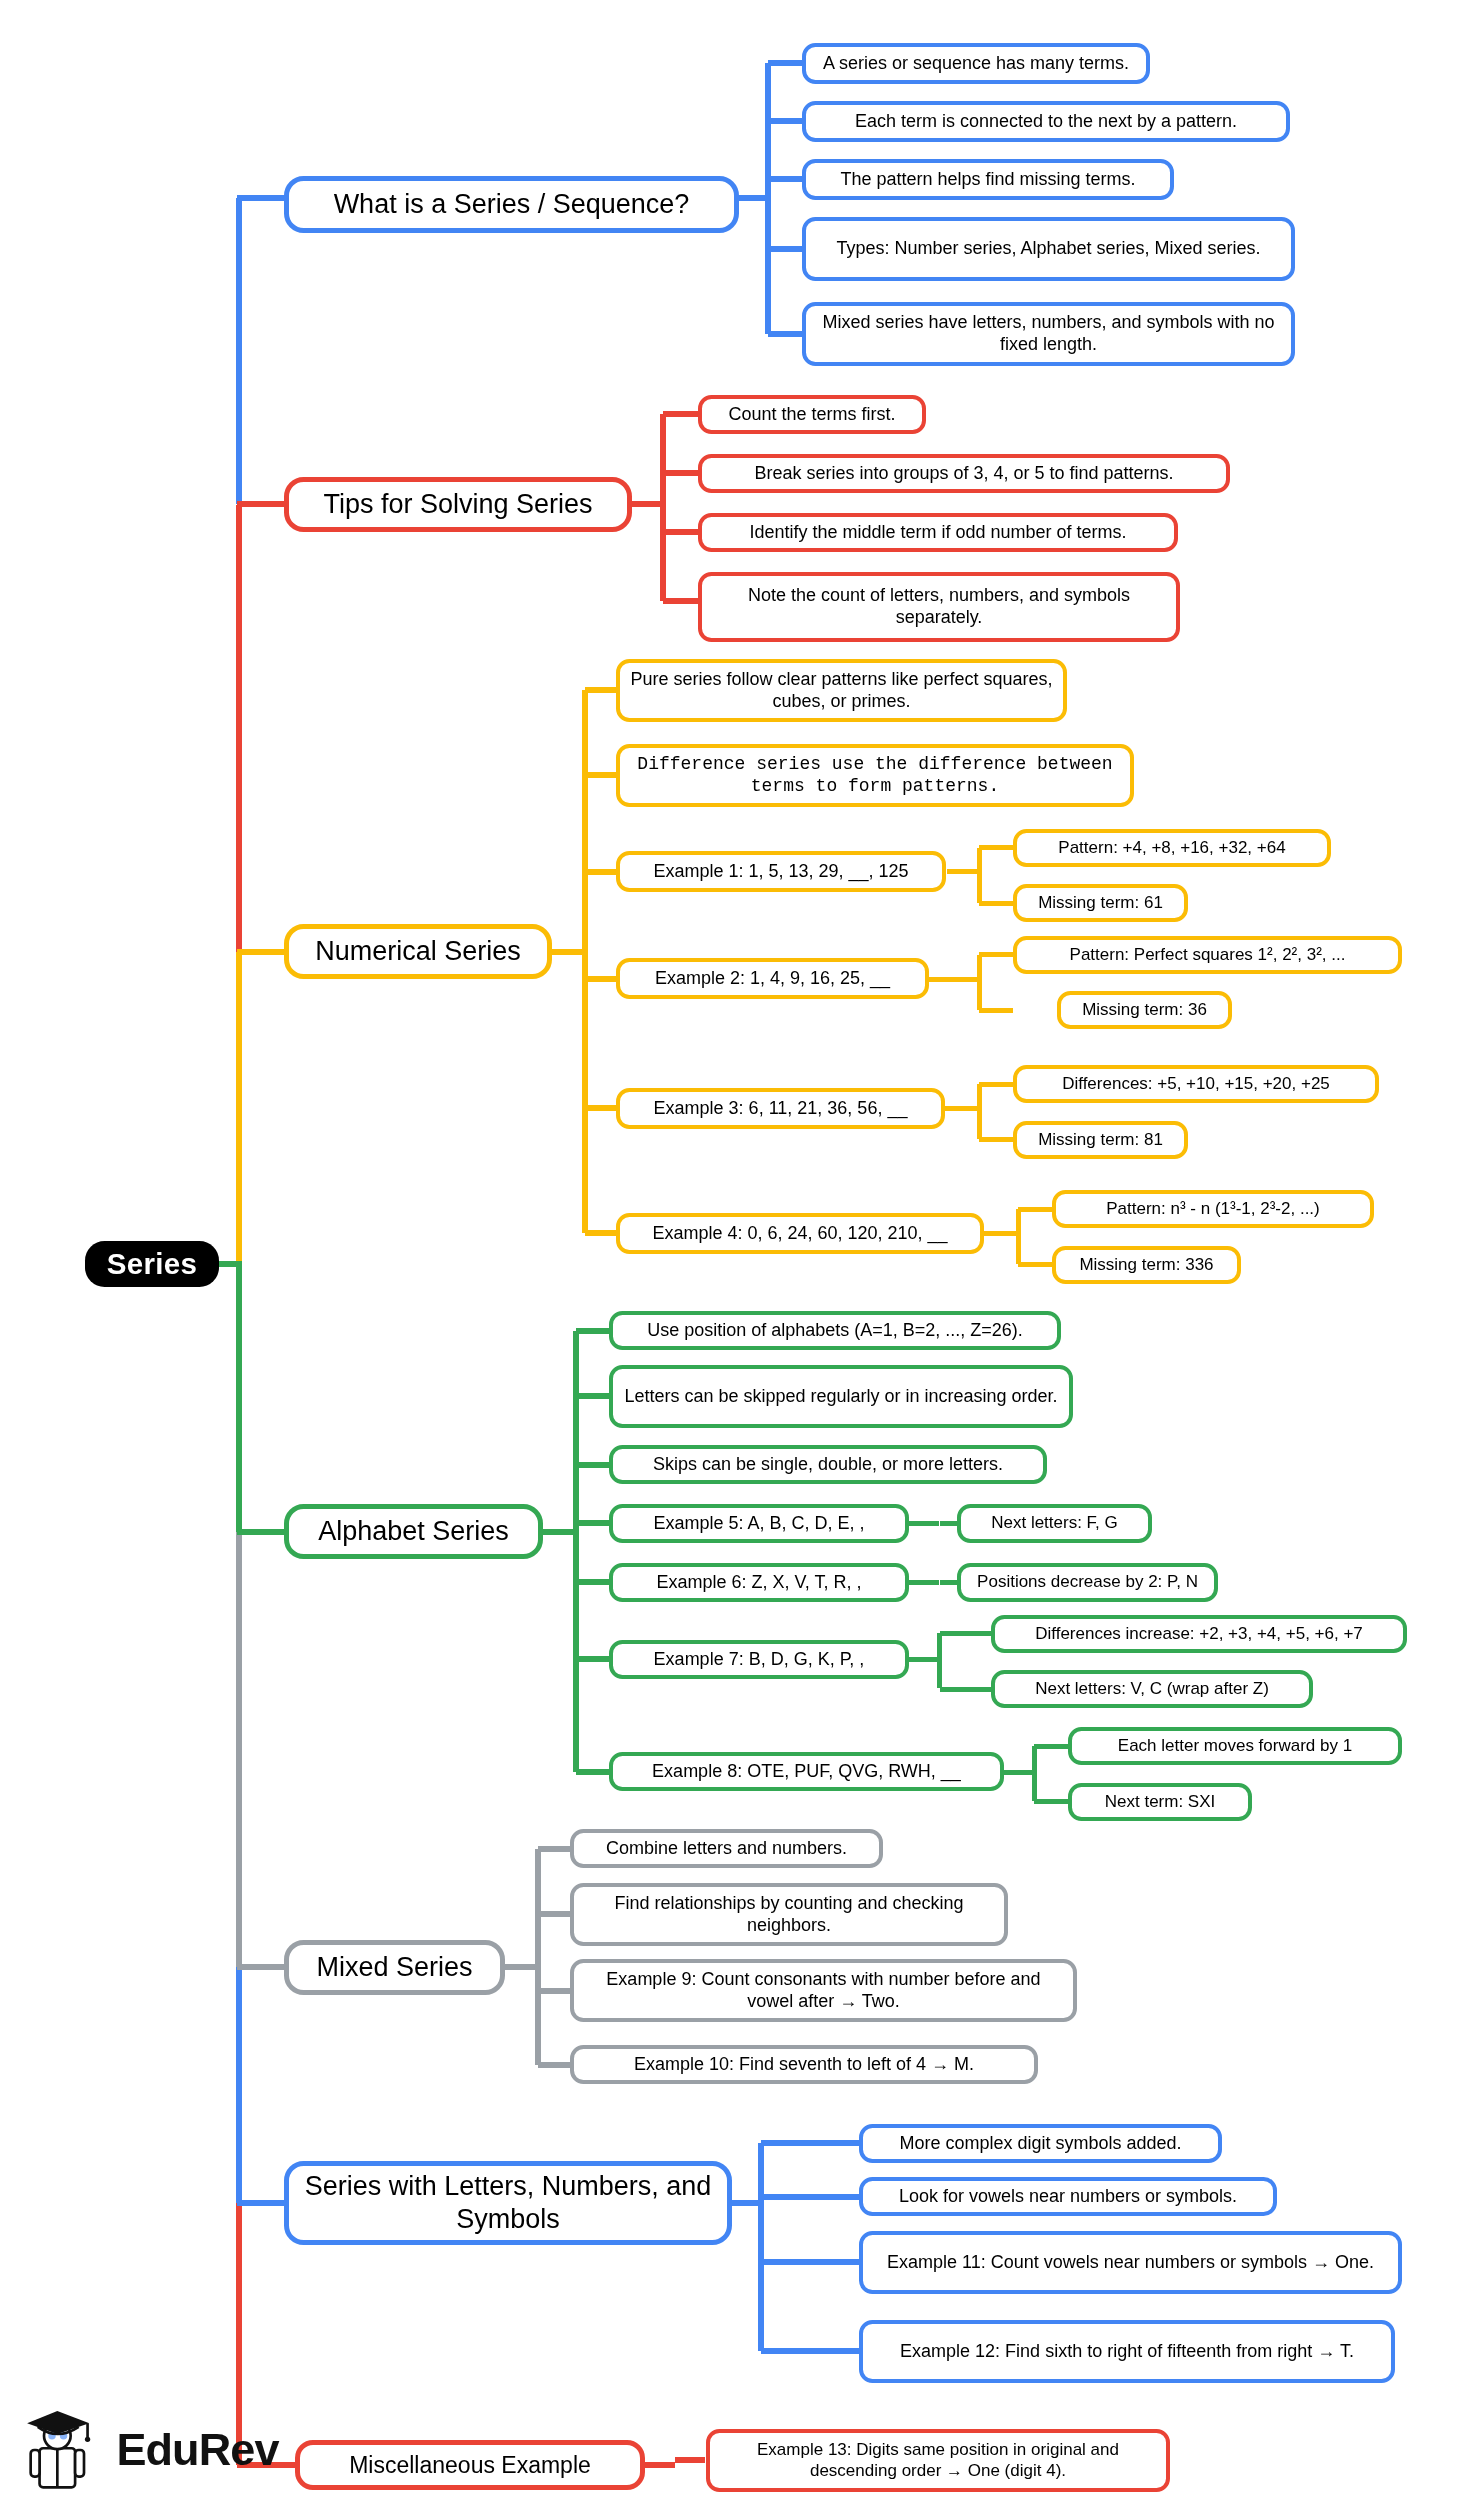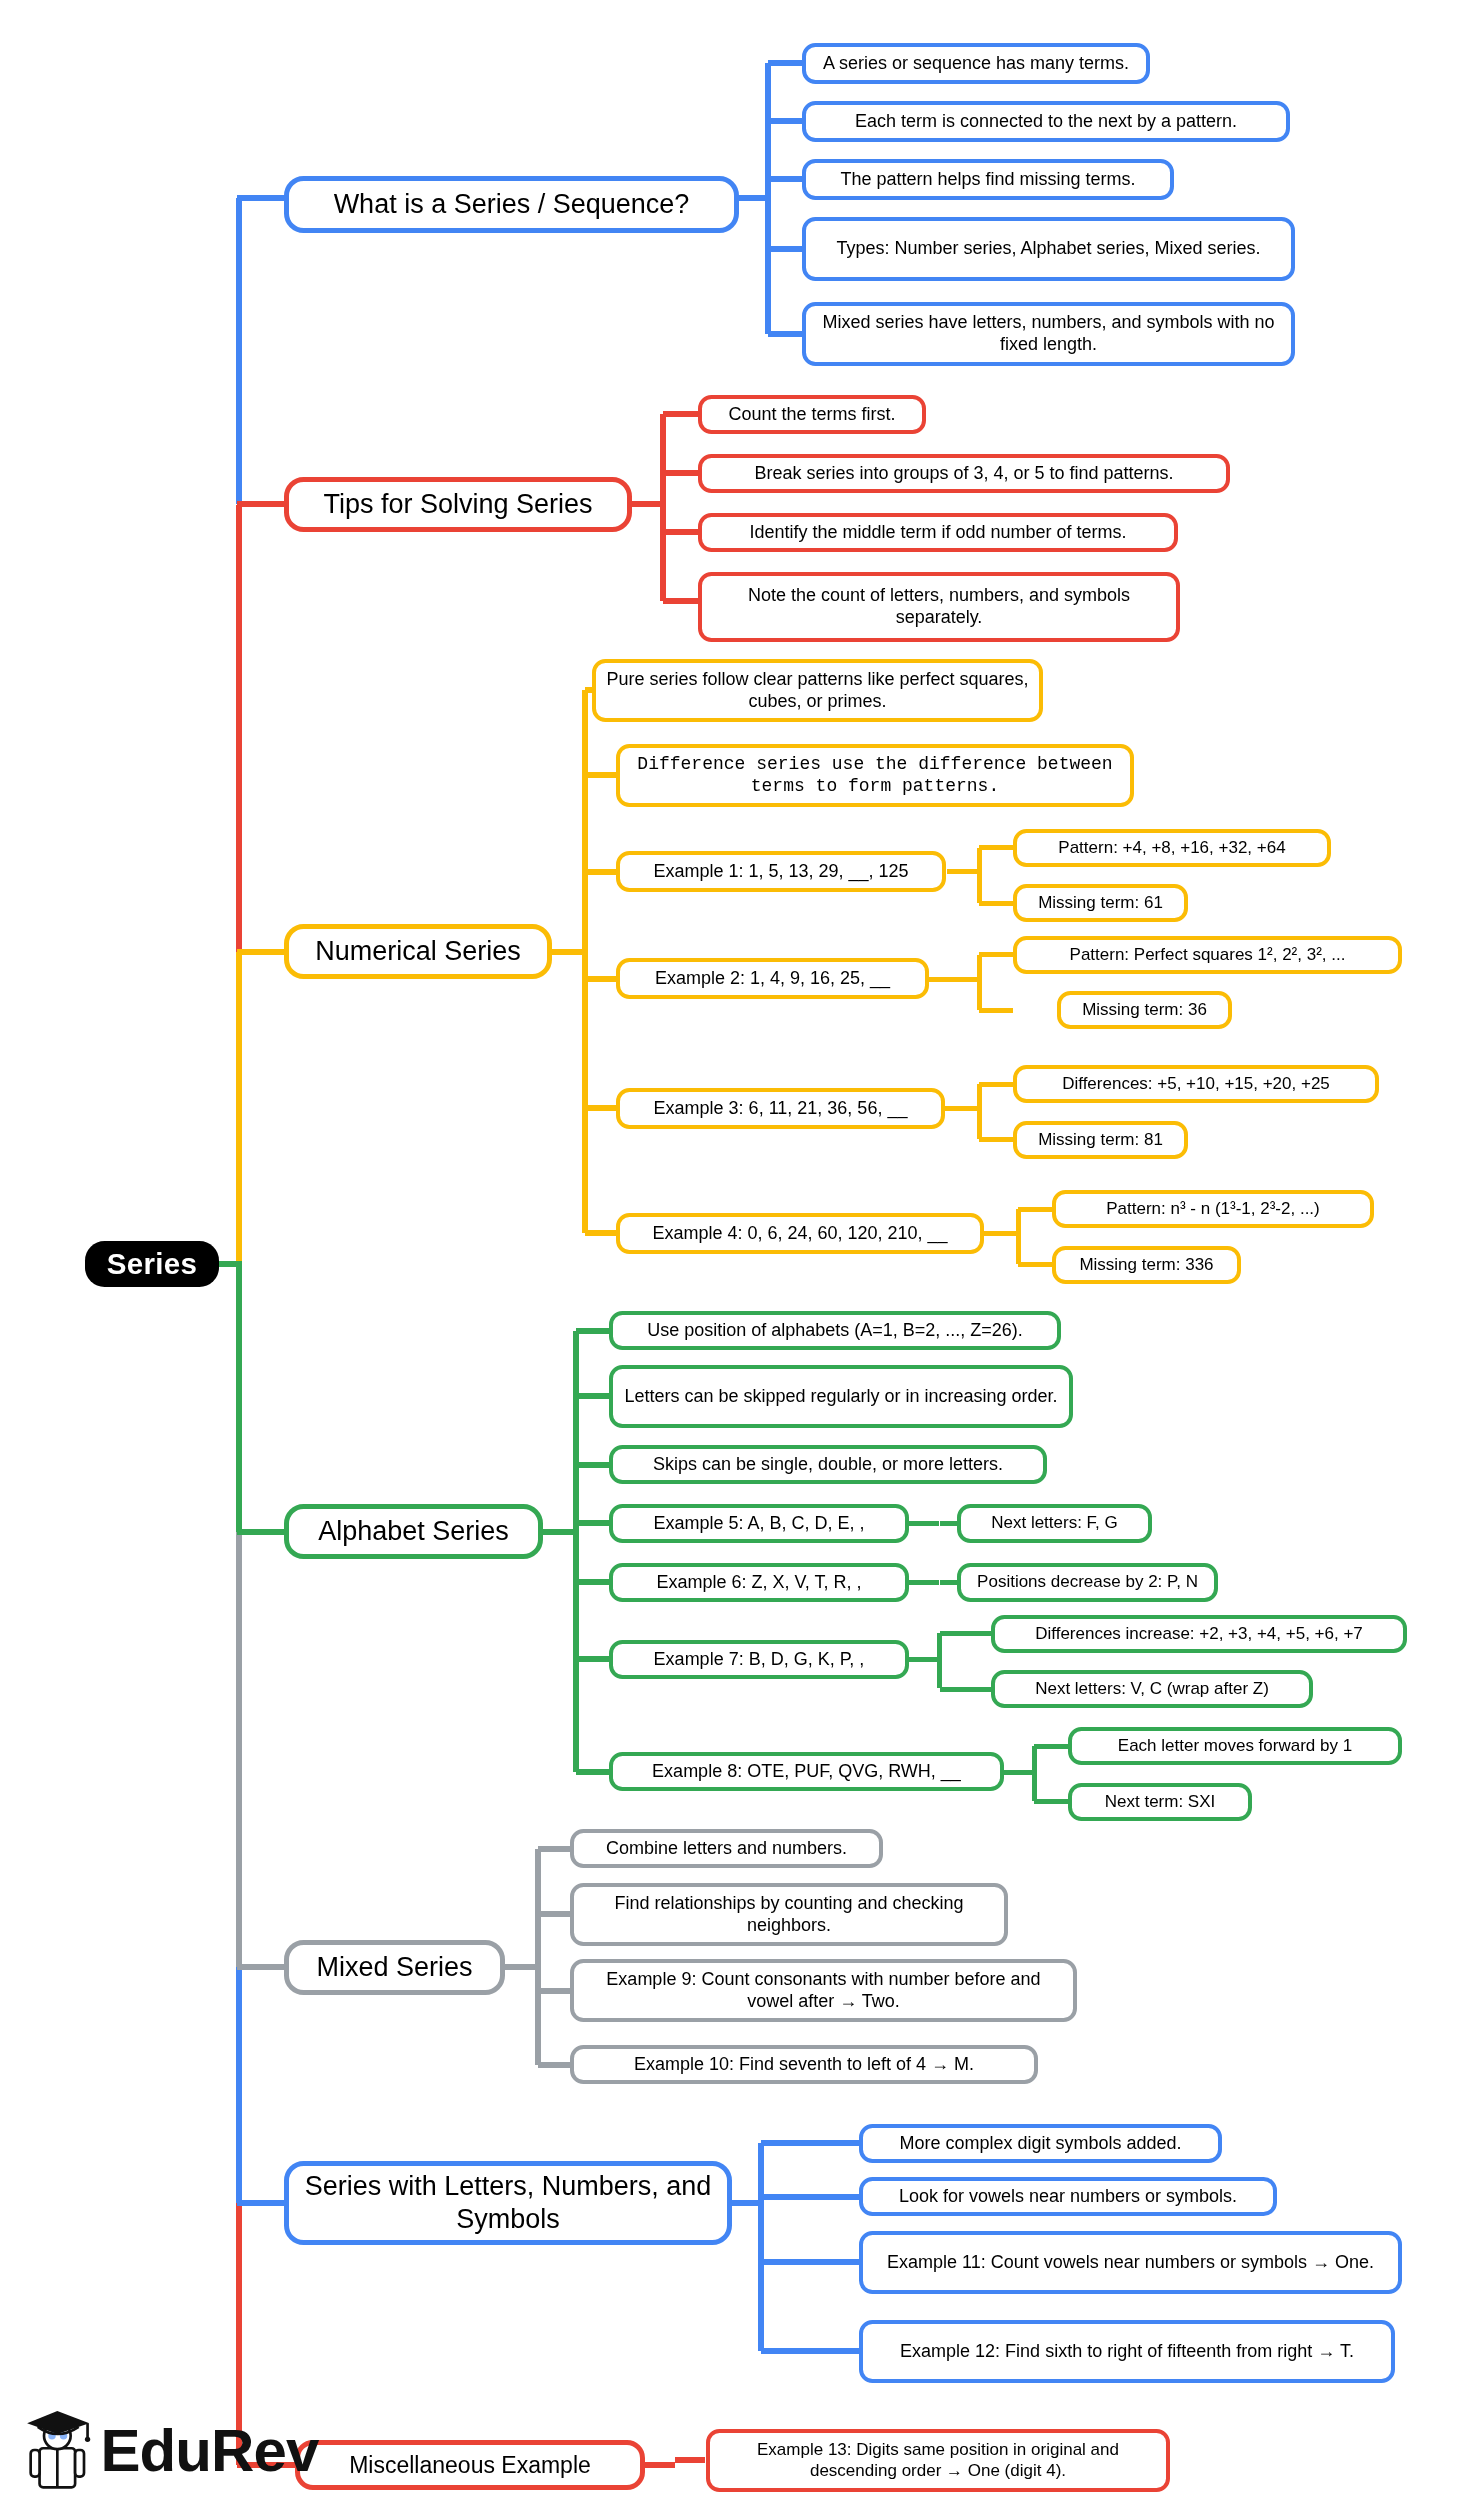--- a/index.html
+++ b/index.html
@@ -78,24 +78,25 @@
 
   
   #logo{
     position:absolute;
     display:flex;
     align-items:center;
     gap:5.4px;
   }
   #logo .mark{position:relative;width:70px;height:96px;}
   #logo .word{
-    font-size:60px;
+    font-size:45px;
     font-weight:bold;
     color:#111111;
     letter-spacing:-0.9px;
+    margin-left:16px;
   }
 </style>
 </head>
 <body>
 
 <div id="canvas">
 
   <div id="connectors">
       <div class="vline" style="left: 236px; top: 198px; height: 306px; background: rgb(66, 133, 244);"></div>
       <div class="vline" style="left: 236px; top: 505px; height: 447px; background: rgb(234, 67, 53);"></div>
@@ -194,21 +195,21 @@
       <div class="node lvl2" style="left: 802px; top: 101px; width: 488px; height: 41px; border-color: rgb(66, 133, 244);">Each term is connected to the next by a pattern.</div>
       <div class="node lvl2" style="left: 802px; top: 159px; width: 372px; height: 41px; border-color: rgb(66, 133, 244);">The pattern helps find missing terms.</div>
       <div class="node lvl2" style="left: 802px; top: 217px; width: 493px; height: 64px; border-color: rgb(66, 133, 244);">Types: Number series, Alphabet series, Mixed series.</div>
       <div class="node lvl2" style="left: 802px; top: 302px; width: 493px; height: 64px; border-color: rgb(66, 133, 244);">Mixed series have letters, numbers, and symbols with no fixed length.</div>
       <div class="node lvl1" style="left: 284px; top: 477px; width: 348px; height: 55px; border-color: rgb(234, 67, 53);">Tips for Solving Series</div>
       <div class="node lvl2" style="left: 698px; top: 395px; width: 228px; height: 39px; border-color: rgb(234, 67, 53);">Count the terms first.</div>
       <div class="node lvl2" style="left: 698px; top: 454px; width: 532px; height: 39px; border-color: rgb(234, 67, 53);">Break series into groups of 3, 4, or 5 to find patterns.</div>
       <div class="node lvl2" style="left: 698px; top: 513px; width: 480px; height: 39px; border-color: rgb(234, 67, 53);">Identify the middle term if odd number of terms.</div>
       <div class="node lvl2" style="left: 698px; top: 572px; width: 482px; height: 70px; border-color: rgb(234, 67, 53);">Note the count of letters, numbers, and symbols separately.</div>
       <div class="node lvl1" style="left: 284px; top: 924px; width: 268px; height: 55px; border-color: rgb(251, 188, 5); text-align: center;">Numerical Series</div>
-      <div class="node lvl2" style="left: 592px; top: 659px; width: 451px; height: 63px; border-color: rgb(251, 188, 5);">Pure series follow clear patterns like perfect squares, cubes, or primes.</div>
+      <div class="node lvl2" style="left: 616px; top: 659px; width: 451px; height: 63px; border-color: rgb(251, 188, 5);">Pure series follow clear patterns like perfect squares, cubes, or primes.</div>
       <div class="node lvl2" style="left: 616px; top: 744px; width: 518px; height: 63px; border-color: rgb(251, 188, 5); font-family: Liberation Mono, monospace;">Difference series use the difference between terms to form patterns.</div>
       <div class="node lvl2" style="left: 616px; top: 851px; width: 330px; height: 41px; border-color: rgb(251, 188, 5);">Example 1: 1, 5, 13, 29, __, 125</div>
       <div class="node lvl3" style="left: 1013px; top: 829px; width: 318px; height: 38px; border-color: rgb(251, 188, 5);">Pattern: +4, +8, +16, +32, +64</div>
       <div class="node lvl3" style="left: 1013px; top: 884px; width: 175px; height: 38px; border-color: rgb(251, 188, 5);">Missing term: 61</div>
       <div class="node lvl2" style="left: 616px; top: 958px; width: 313px; height: 41px; border-color: rgb(251, 188, 5);">Example 2: 1, 4, 9, 16, 25, __</div>
       <div class="node lvl3" style="left: 1013px; top: 936px; width: 389px; height: 38px; border-color: rgb(251, 188, 5);">Pattern: Perfect squares 1², 2², 3², ...</div>
       <div class="node lvl3" style="left: 1057px; top: 991px; width: 175px; height: 38px; border-color: rgb(251, 188, 5);">Missing term: 36</div>
       <div class="node lvl2" style="left: 616px; top: 1088px; width: 329px; height: 41px; border-color: rgb(251, 188, 5);">Example 3: 6, 11, 21, 36, 56, __</div>
       <div class="node lvl3" style="left: 1013px; top: 1065px; width: 366px; height: 38px; border-color: rgb(251, 188, 5);">Differences: +5, +10, +15, +20, +25</div>
       <div class="node lvl3" style="left: 1013px; top: 1121px; width: 175px; height: 38px; border-color: rgb(251, 188, 5);">Missing term: 81</div>

